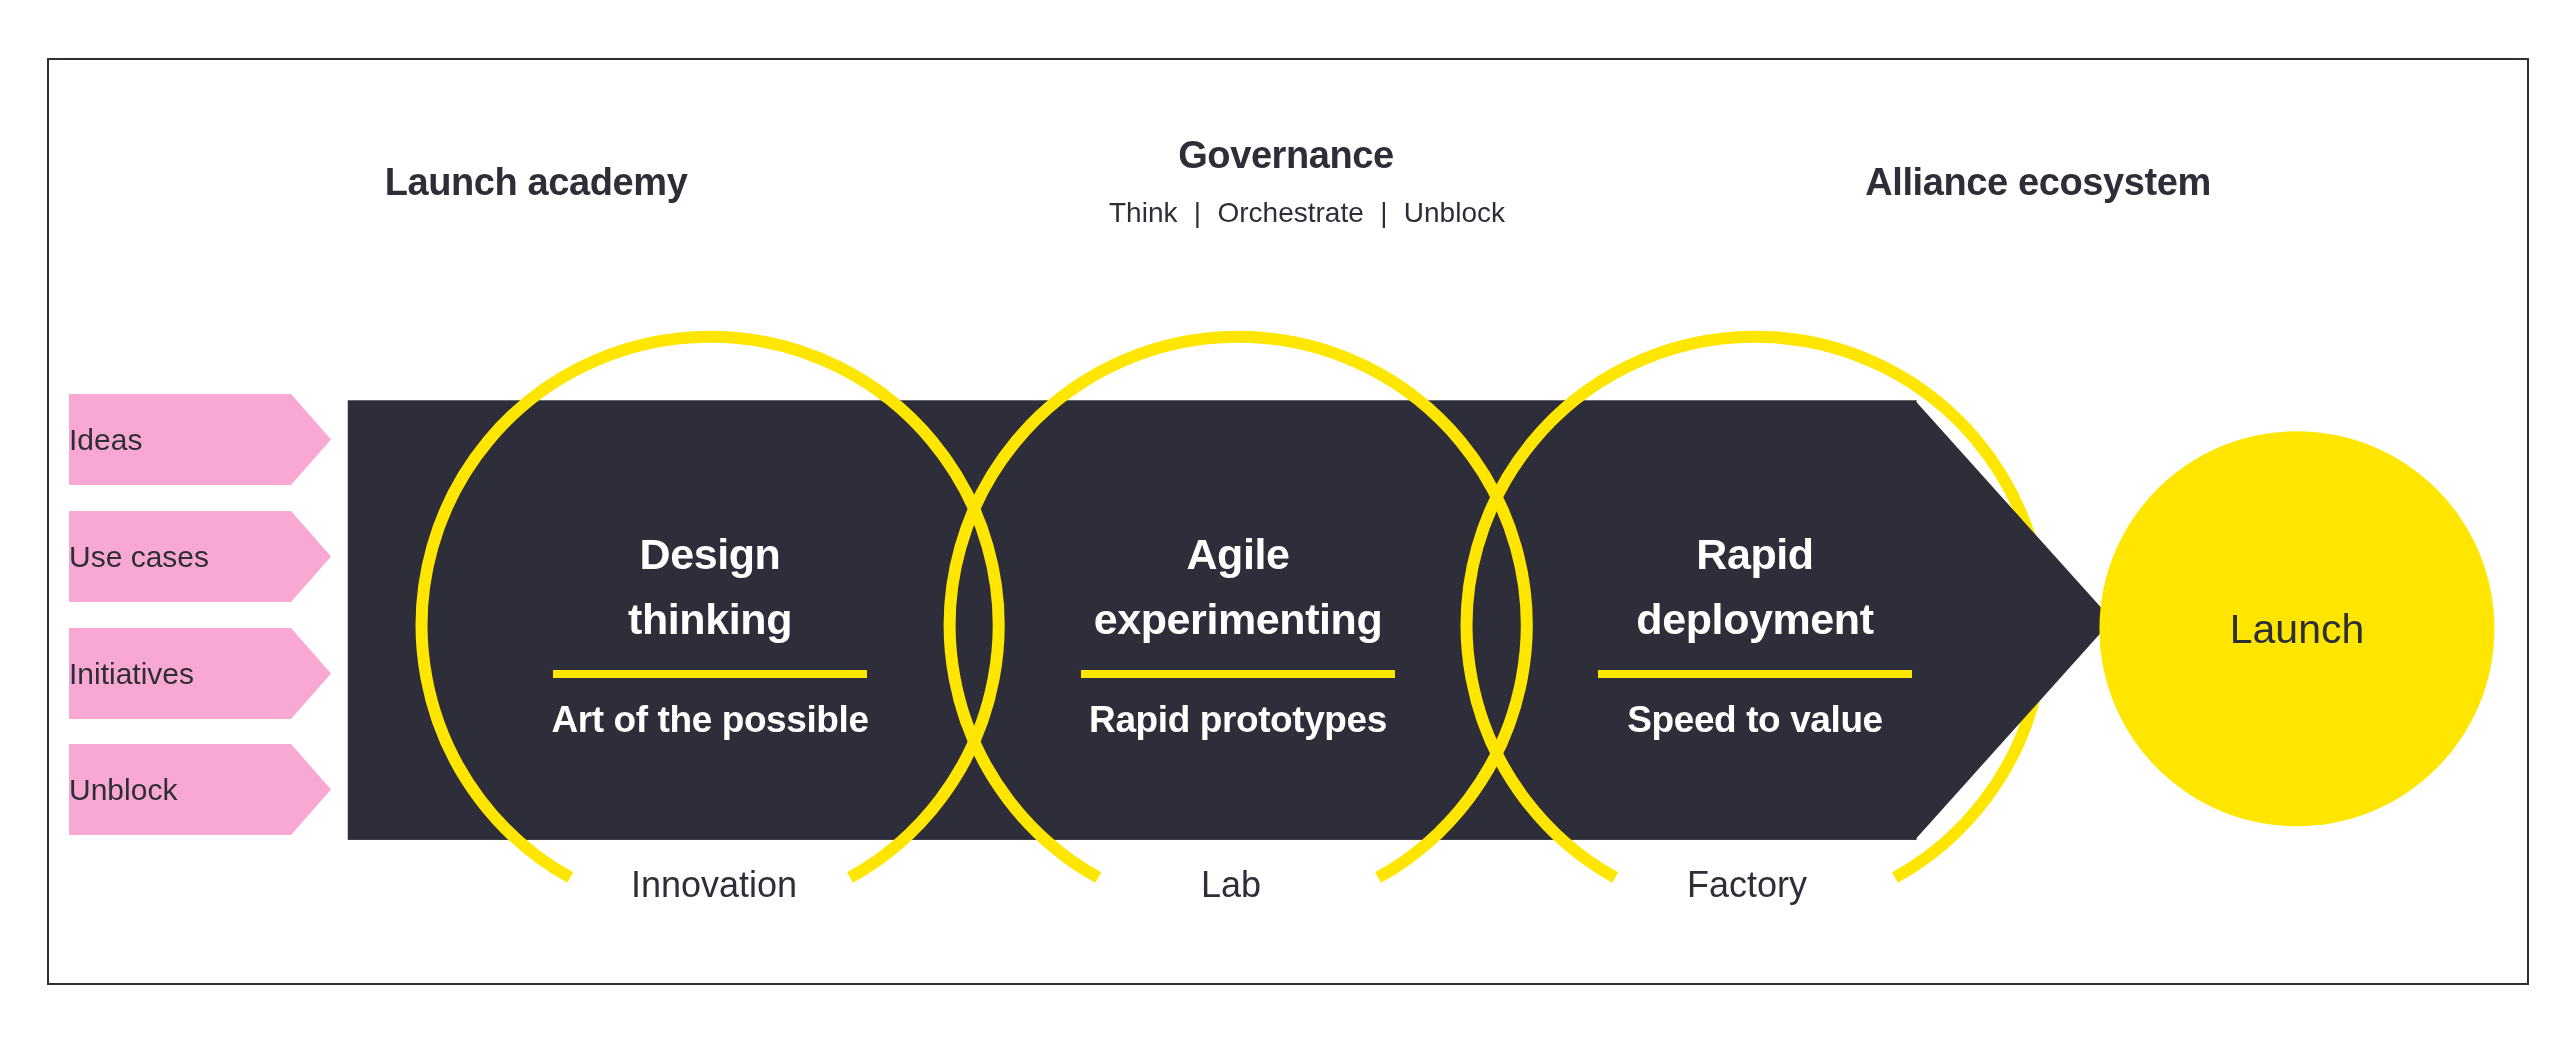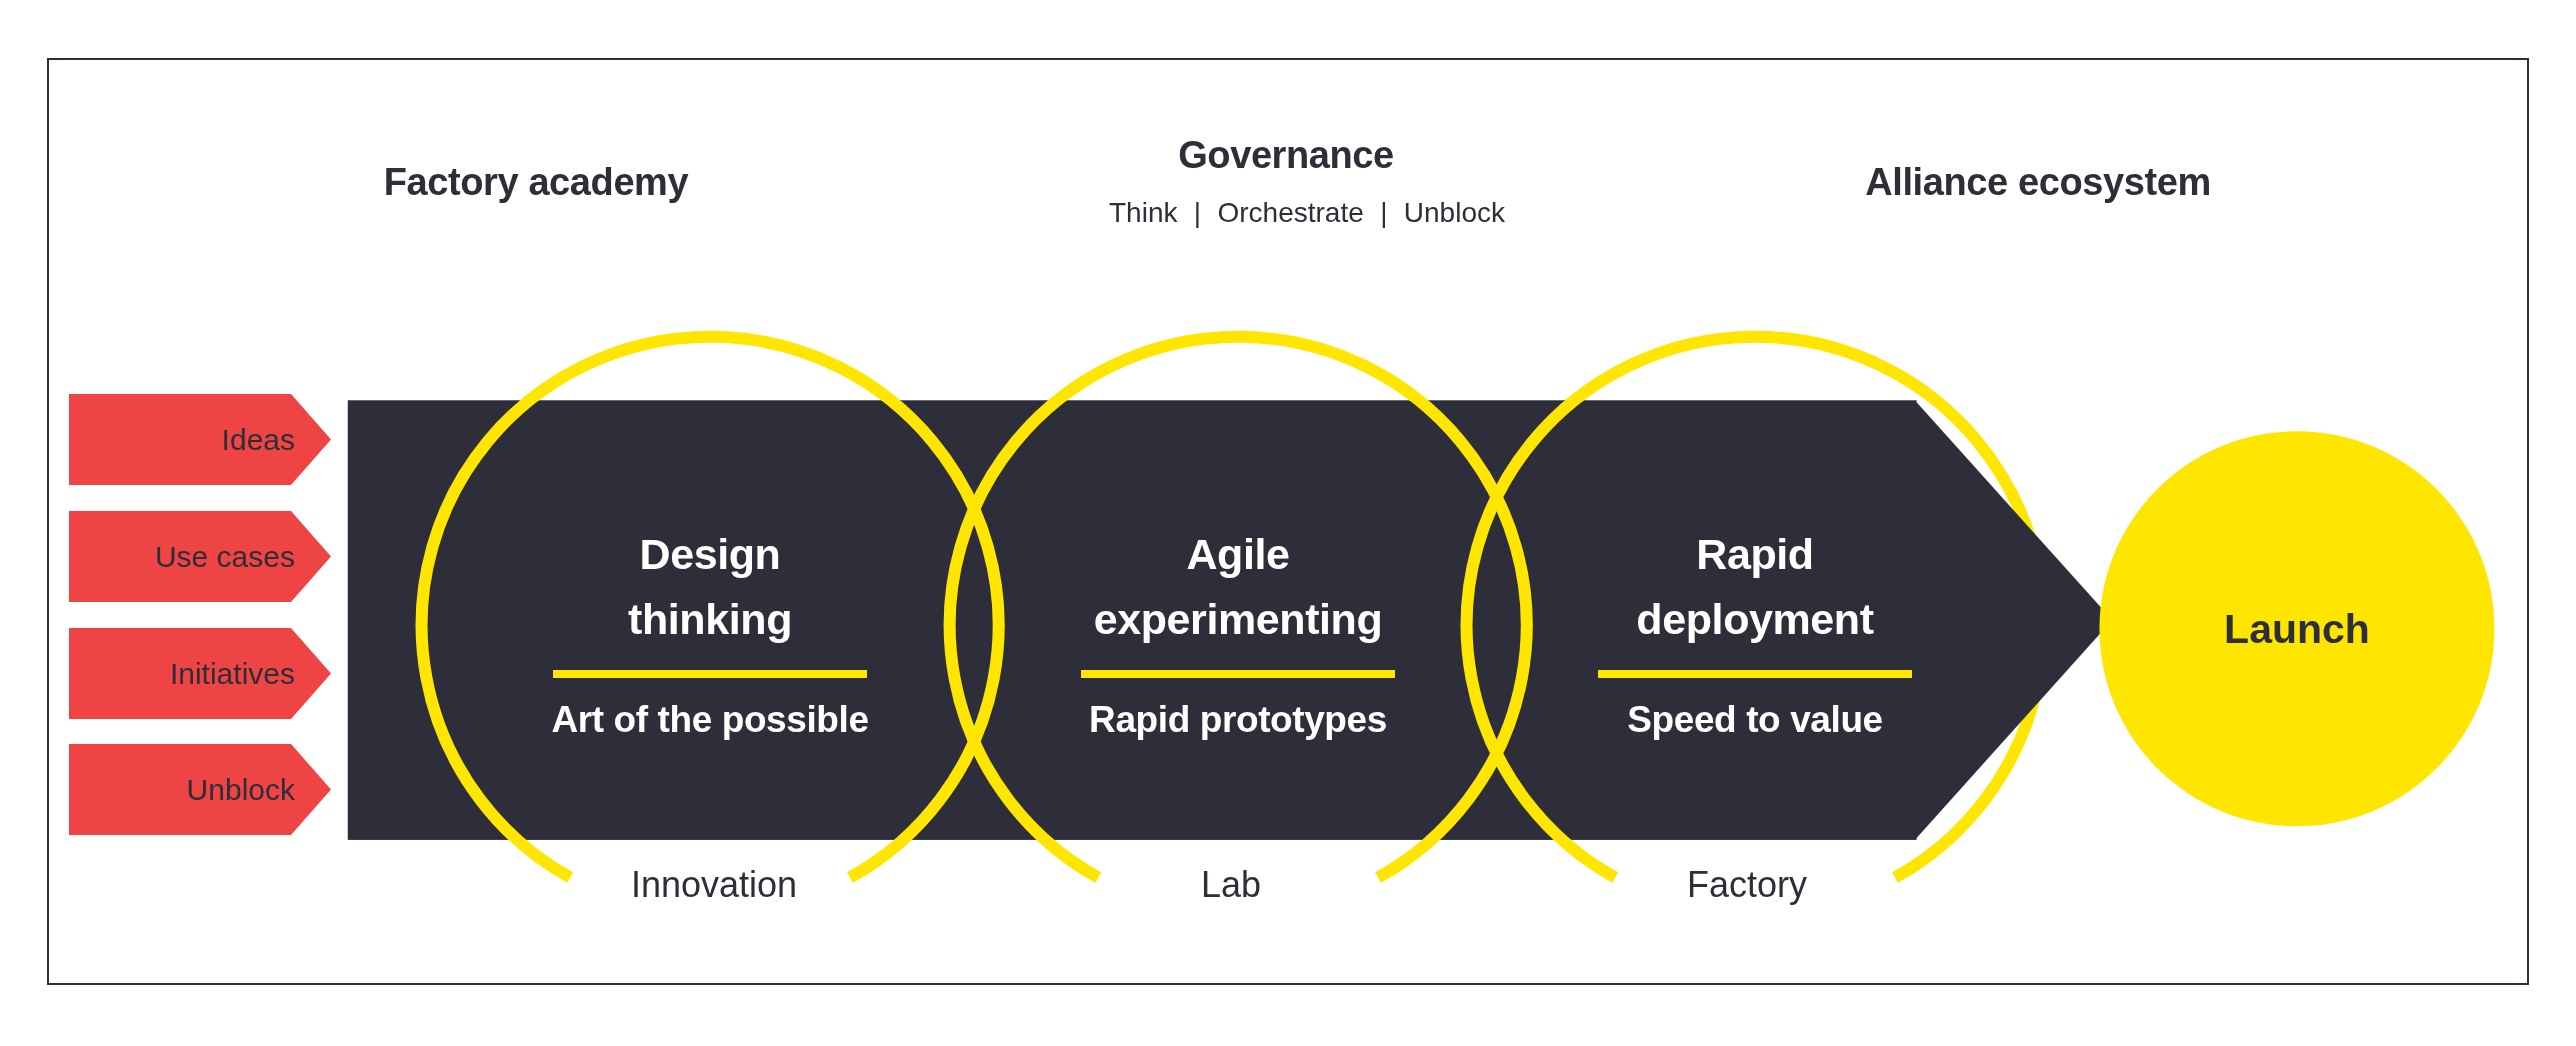--- a/index.html
+++ b/index.html
@@ -9,43 +9,43 @@
   }
   .frame{
     position:absolute;left:47px;top:58px;width:2482px;height:927px;
     border:2.6px solid #2e2e38;box-sizing:border-box;background:transparent;
   }
   .layer{position:absolute;left:0;top:0;}
   .ctr{position:absolute;transform:translateX(-50%);text-align:center;white-space:nowrap;}
   .top-title{font-size:38px;font-weight:700;letter-spacing:-0.4px;color:#2e2e38;}
   .top-subtitle{font-size:28px;font-weight:400;color:#2e2e38;word-spacing:8.6px;margin-left:21px;}
   .chip{
-    position:absolute;left:69px;width:262px;height:91px;background:#ef4444;
+    position:absolute;left:69px;width:262px;height:91px;background:#f9a8d4;
     clip-path:polygon(0 0, 222px 0, 100% 50%, 222px 100%, 0 100%);
-    display:flex;align-items:center;justify-content:flex-end;
+    display:flex;align-items:center;justify-content:flex-start;
   }
   .chip span{font-size:30px;font-weight:400;color:#2e2e38;padding-right:36px;}
   .stage-heading{
     position:absolute;transform:translateX(-50%);width:532px;text-align:center;
     font-size:43px;line-height:65px;font-weight:700;color:#ffffff;letter-spacing:-0.4px;top:522px;
   }
   .stage-rule{
     position:absolute;transform:translateX(-50%);width:314px;height:7.7px;background:#ffe600;top:670px;
   }
   .stage-subtitle{
     position:absolute;transform:translateX(-50%);text-align:center;white-space:nowrap;
     font-size:37px;font-weight:700;color:#ffffff;top:699px;letter-spacing:-0.4px;
   }
   .phase-label{
     position:absolute;transform:translateX(-50%);text-align:center;white-space:nowrap;
     font-size:36px;font-weight:400;color:#2e2e38;top:864px;
   }
   .launch-label{
     position:absolute;transform:translate(-50%,-50%);left:2297px;top:629px;
-    font-size:41px;font-weight:700;color:#2e2e38;white-space:nowrap;
+    font-size:41px;font-weight:400;color:#2e2e38;white-space:nowrap;
   }
 </style>
 </head>
 <body>
 
 <div id="canvas">
 
   <div class="frame"></div>
 
   <svg class="layer" width="2576" height="1047" viewBox="0 0 3000 1219">
@@ -54,21 +54,21 @@
 
     <path d="M 664.1 1021.9 A 336 336 0 1 1 989.9 1021.9" fill="none" stroke="#ffe600" stroke-width="14"></path>
     <path d="M 1279.1 1021.9 A 336 336 0 1 1 1604.9 1021.9" fill="none" stroke="#ffe600" stroke-width="14"></path>
     <path d="M 1881.1 1021.9 A 336 336 0 1 1 2206.9 1021.9" fill="none" stroke="#ffe600" stroke-width="14"></path>
 
     <path d="M 2230 466 L 2460 722 L 2230 978 Z" fill="#2e2e3a"></path>
 
     <circle cx="2675" cy="732" r="230" fill="#ffe600"></circle>
   </svg>
 
-  <div class="ctr top-title" style="left:536px;top:161px;">Factory academy</div>
+  <div class="ctr top-title" style="left:536px;top:161px;">Launch academy</div>
   <div class="ctr top-title" style="left:1286px;top:134px;">Governance</div>
   <div class="ctr top-subtitle" style="left:1286px;top:197px;">Think | Orchestrate | Unblock</div>
   <div class="ctr top-title" style="left:1994px;top:161px;margin-left:44px;">Alliance ecosystem</div>
 
   <div class="chip" style="top:394px;">
     <span>Ideas</span>
   </div>
   <div class="chip" style="top:511px;">
     <span>Use cases</span>
   </div>

